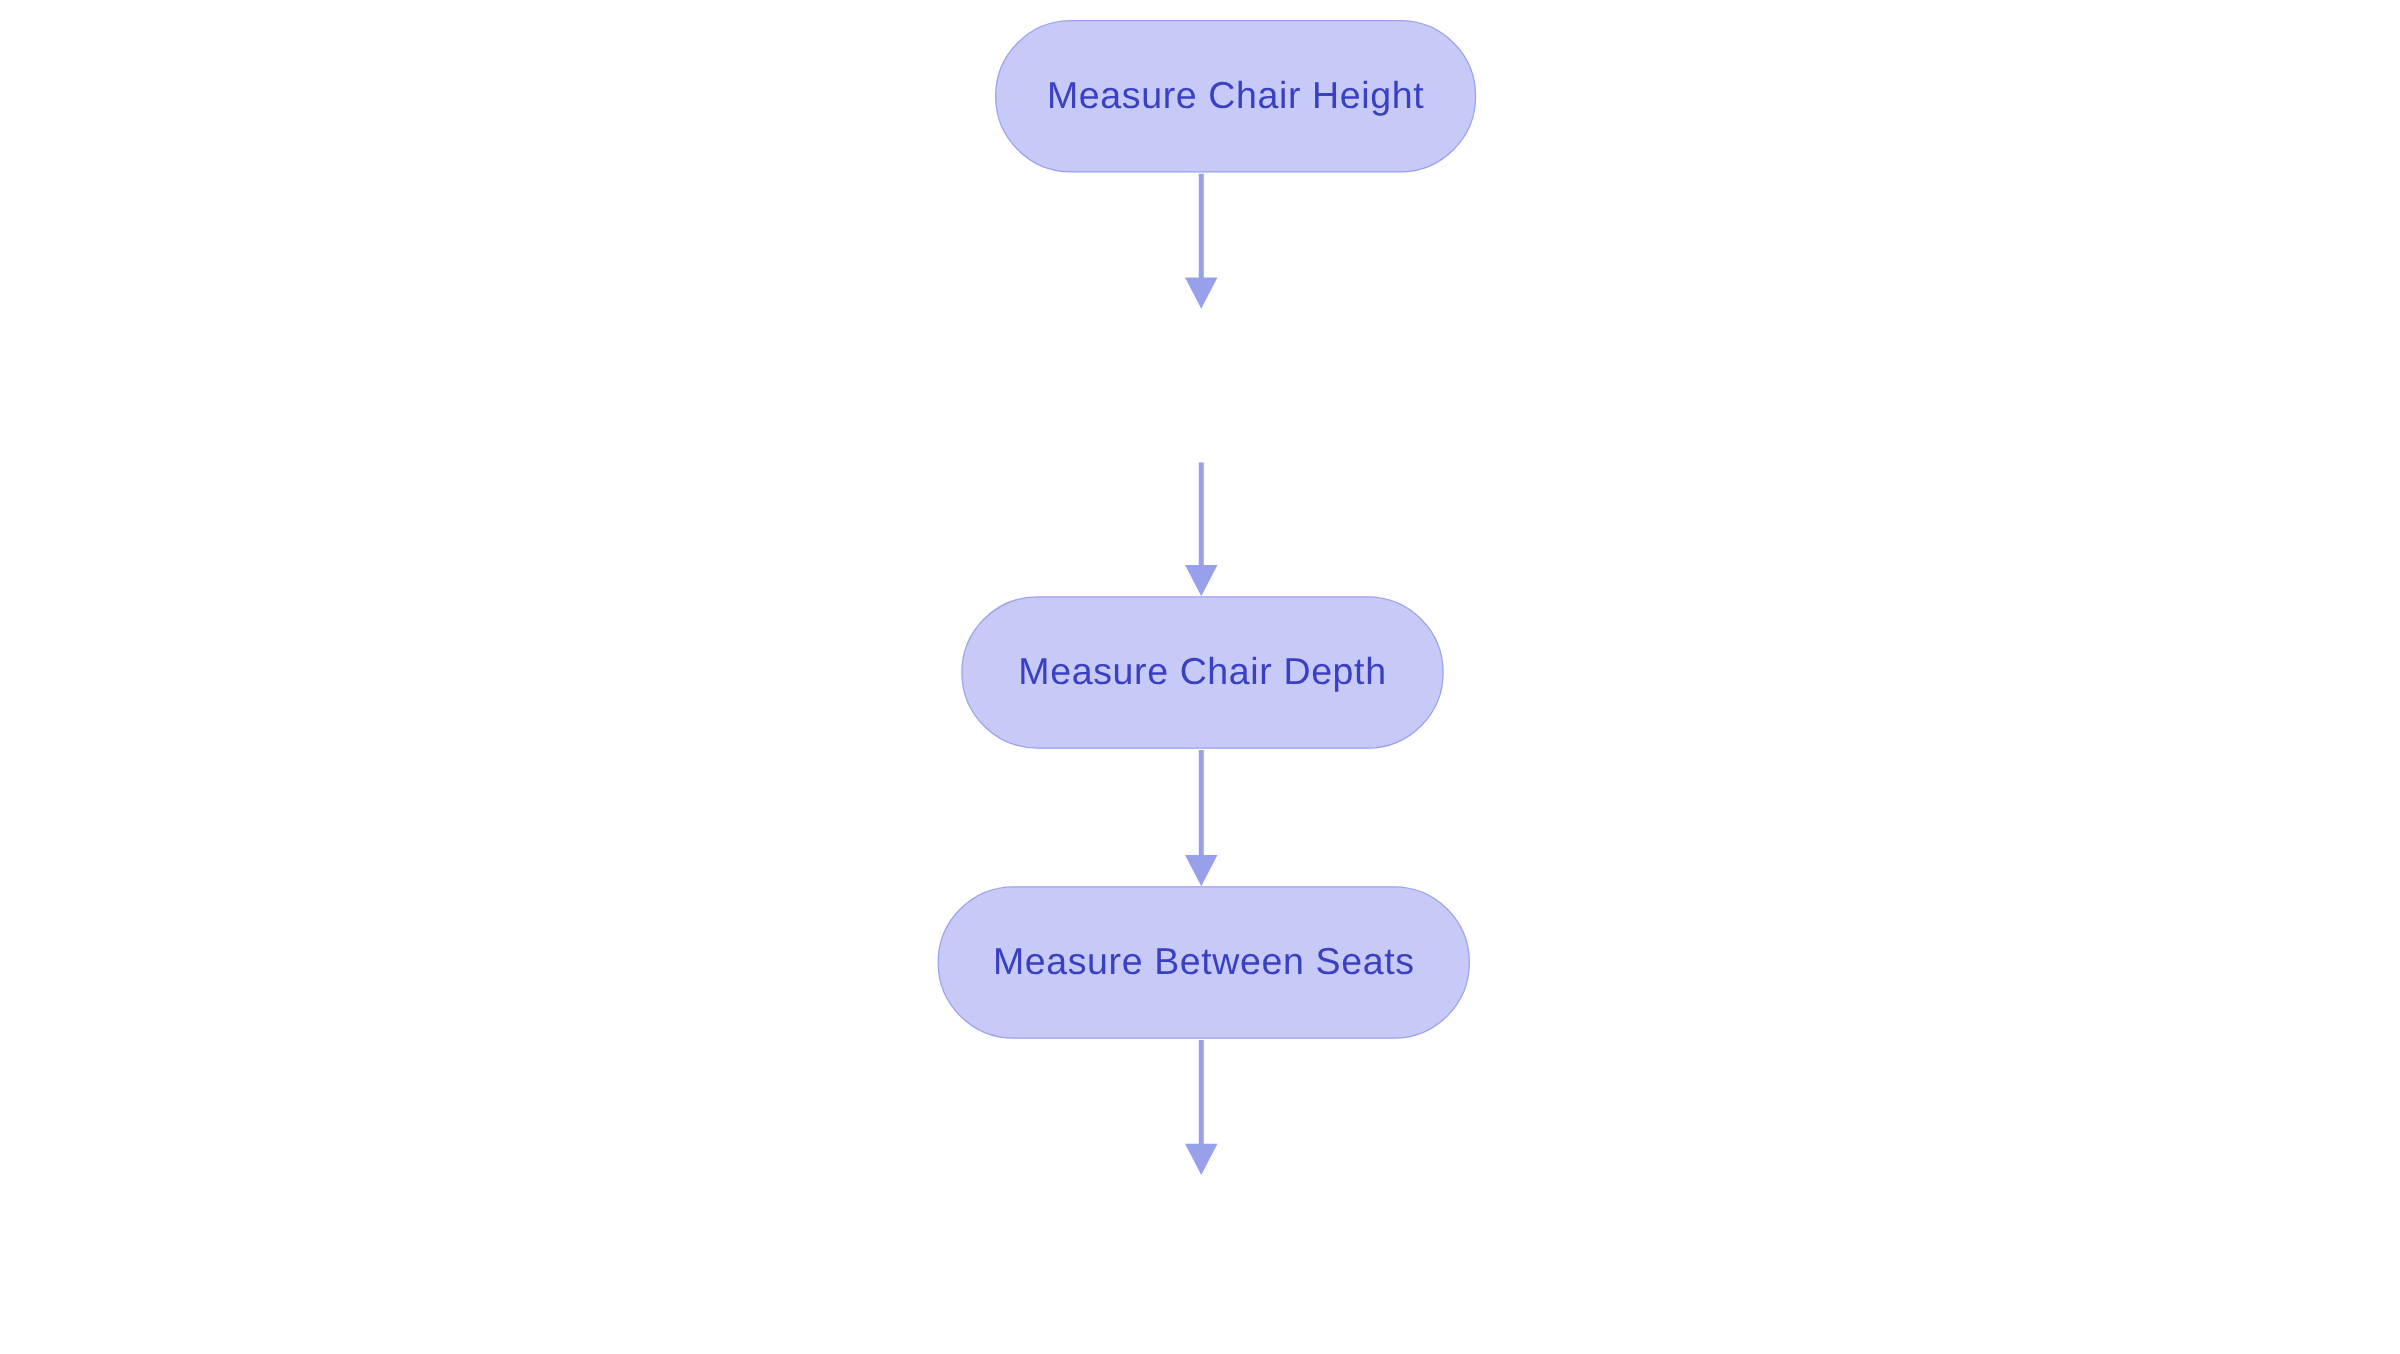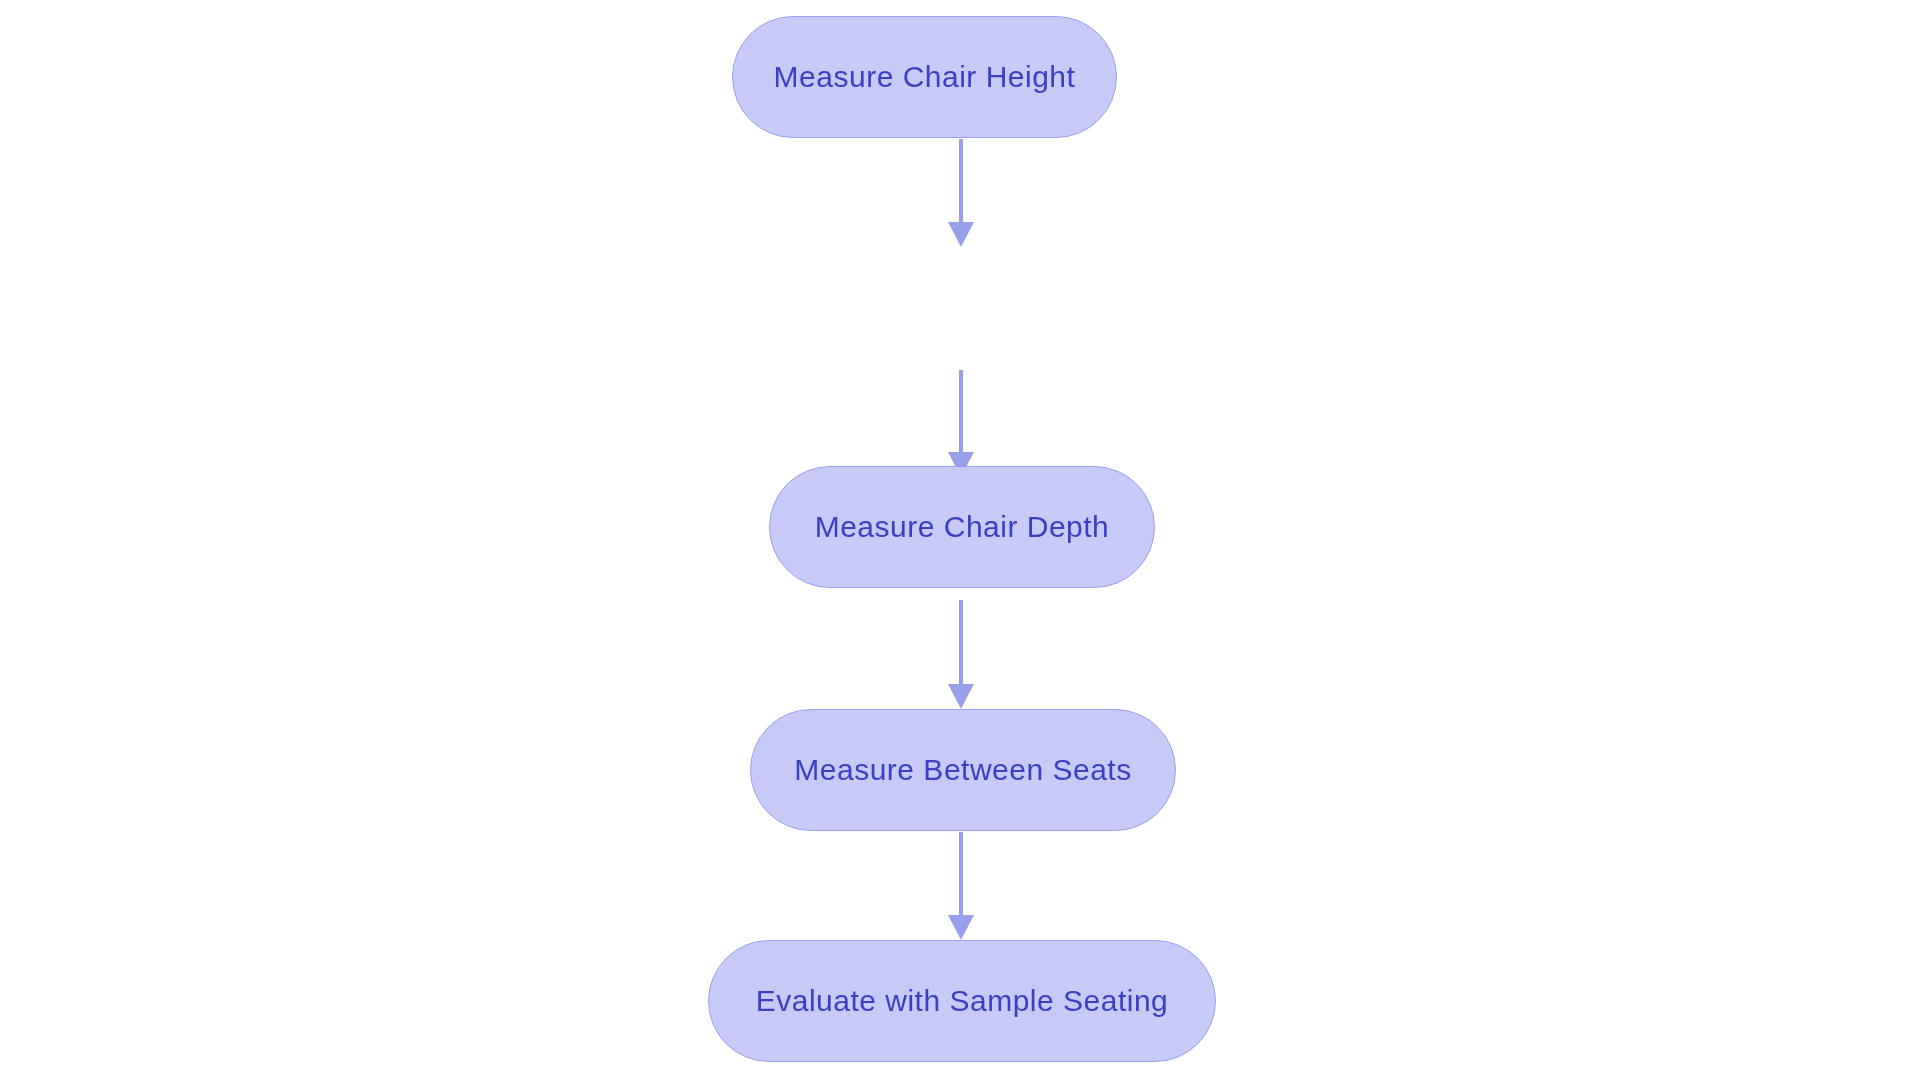--- a/index.html
+++ b/index.html
@@ -26,23 +26,23 @@
     align-items: center;
     justify-content: center;
   }
   .node .label {
     color: var(--node-text, #3a40c2);
     font-size: 30px;
     letter-spacing: 0.5px;
     white-space: nowrap;
     text-align: center;
   }
-  .node-1 { left: 732px; top: 16px;  width: 385px; }
+  .node-1 { left: 796px; top: 16px;  width: 385px; }
   .node-2 { left: 775px; top: 247px; width: 374px; }
-  .node-3 { left: 769px; top: 466px; width: 386px; }
+  .node-3 { left: 769px; top: 477px; width: 386px; }
   .node-4 { left: 750px; top: 709px; width: 426px; }
   .node-5 { left: 708px; top: 940px; width: 508px; }
 
   .arrow {
     position: absolute;
     width: 26px;
     margin-left: -13px; 
   }
   .arrow::before {
     content: "";
@@ -90,17 +90,14 @@
   </div>
 
   <div class="arrow arrow-3"></div>
 
   <div class="node node-4">
     <span class="label">Measure Between Seats</span>
   </div>
 
   <div class="arrow arrow-4"></div>
 
-  <div class="node node-5">
-    <span class="label">Evaluate with Sample Seating</span>
-  </div>
 
 </div>
 
 </body></html>

